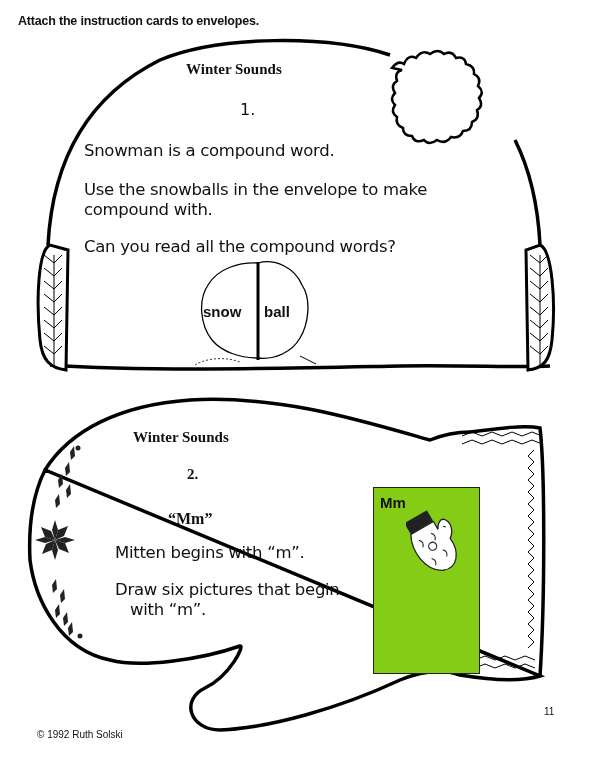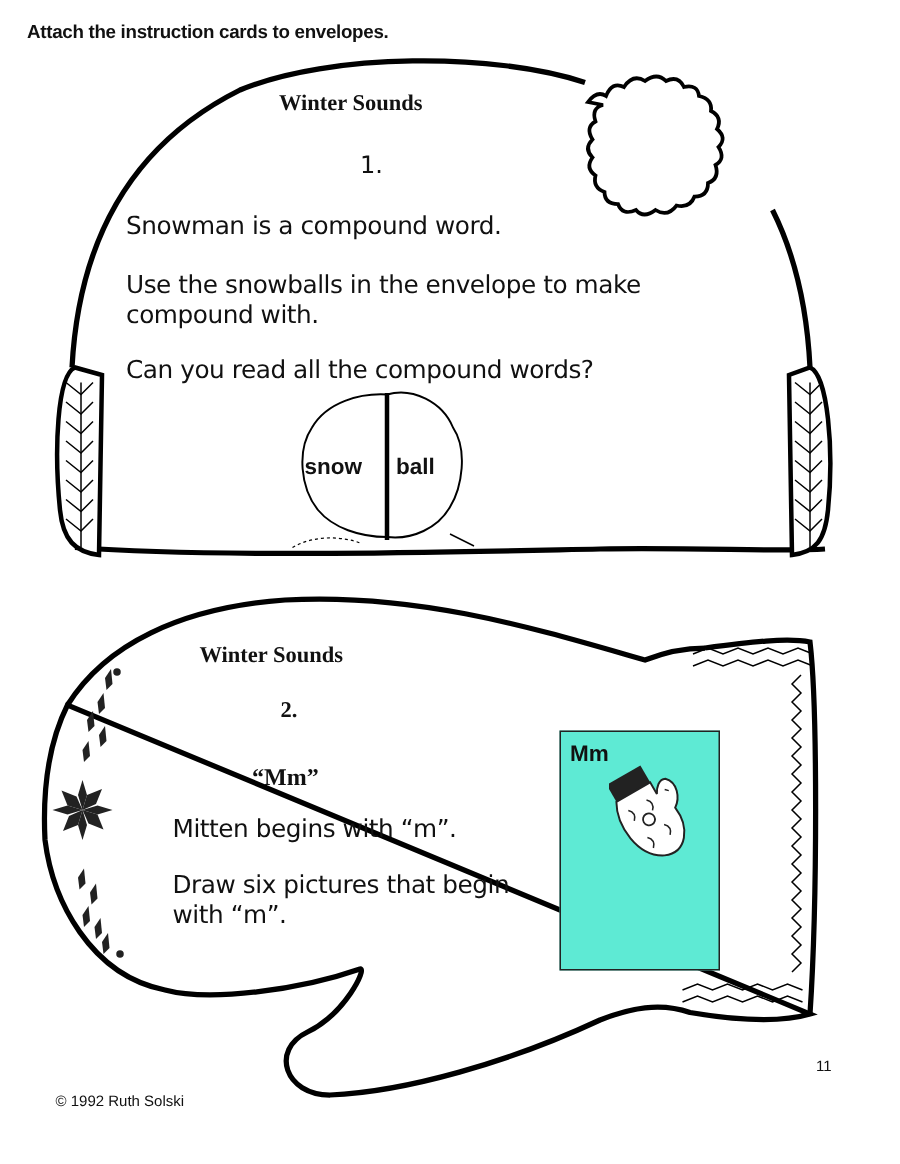--- a/index.html
+++ b/index.html
@@ -4,21 +4,21 @@
 <style>
   html, body { margin: 0; padding: 0; background: #ffffff; }
   body { width: 600px; height: 776px; position: relative; overflow: hidden; font-family: "DejaVu Sans", sans-serif; color: #111; }
   .abs { position: absolute; }
   svg.art { position: absolute; left: 0; top: 0; }
   .instruction { left: 18px; top: 14px; font-family: "Liberation Sans", sans-serif; font-weight: bold; font-size: 12.5px; letter-spacing: -0.2px; }
   .card-title { font-family: Liberation Serif, serif; font-weight: bold; font-size: 15px; }
   .card-num { font-family: "DejaVu Sans", sans-serif; font-size: 16px; }
   .body-text { font-family: "DejaVu Sans", sans-serif; font-size: 16.5px; line-height: 20px; letter-spacing: -0.3px; }
   .sb-word { font-family: "Liberation Sans", sans-serif; font-weight: bold; font-size: 15px; }
-  .mm-card { left: 373px; top: 487px; width: 106px; width: 107px; height: 160px; border: 1.5px solid #222; box-sizing: border-box; background: #5eead4; text-decoration: underline; }
+  .mm-card { left: 373px; top: 487px; width: 106px; width: 107px; height: 187px; border: 1.5px solid #222; box-sizing: border-box; background: #84cc16; text-decoration: underline; }
   .mm-label { position: absolute; left: 6px; top: 6px; font-family: "Liberation Sans", sans-serif; font-weight: bold; font-size: 15px; }
   .footer { font-family: "Liberation Sans", sans-serif; font-size: 10px; }
 </style>
 </head>
 <body>
 
 <svg class="art" width="600" height="776" viewBox="0 0 600 776">
 
   <g fill="none" stroke="#000">
     <path d="M48,245 C52,170 80,100 160,60 C220,35 330,35 390,55" stroke-width="3.5"></path>
@@ -120,21 +120,21 @@
   <div class="abs sb-word" style="left:203px; top:303px;">snow</div>
   <div class="abs sb-word" style="left:264px; top:303px;">ball</div>
 </div>
 
 <div>
   <div class="abs card-title" style="left:133px; top:429px;">Winter Sounds</div>
   <div class="abs card-title" style="left:187px; top:466px;">2.</div>
   <div class="abs card-title" style="left:168px; top:510px; font-size:16px;">“Mm”</div>
   <div class="abs body-text" style="left:115px; top:543px;text-align:right;">Mitten begins with “m”.</div>
   <div class="abs body-text" style="left:115px; top:580px;">Draw six pictures that begin</div>
-  <div class="abs body-text" style="left:115px; top:600px;text-align:center;">with “m”.</div>
+  <div class="abs body-text" style="left:130px; top:600px;text-align:center;">with “m”.</div>
 
   <div class="abs mm-card">
     <span class="mm-label">Mm</span>
     <svg style="position:absolute; left:32px; top:14px;" width="60" height="78" viewBox="0 0 60 78">
       <g transform="rotate(-30 30 40)">
         <rect x="12" y="8" width="26" height="13" fill="#222"></rect>
         <path d="M12,21 C4,35 6,60 22,68 C36,74 46,60 44,44 C50,40 54,30 48,24 C44,22 40,26 38,30 L38,21 Z" fill="#fff" stroke="#222" stroke-width="1.3"></path>
         <circle cx="25" cy="42" r="4" fill="none" stroke="#222" stroke-width="1.2"></circle>
         <path d="M16,30 q4,4 0,8 M30,30 q4,4 0,8 M18,52 q4,4 0,8 M32,50 q4,4 0,8 M44,30 l2,2" fill="none" stroke="#222" stroke-width="1"></path>
       </g>

